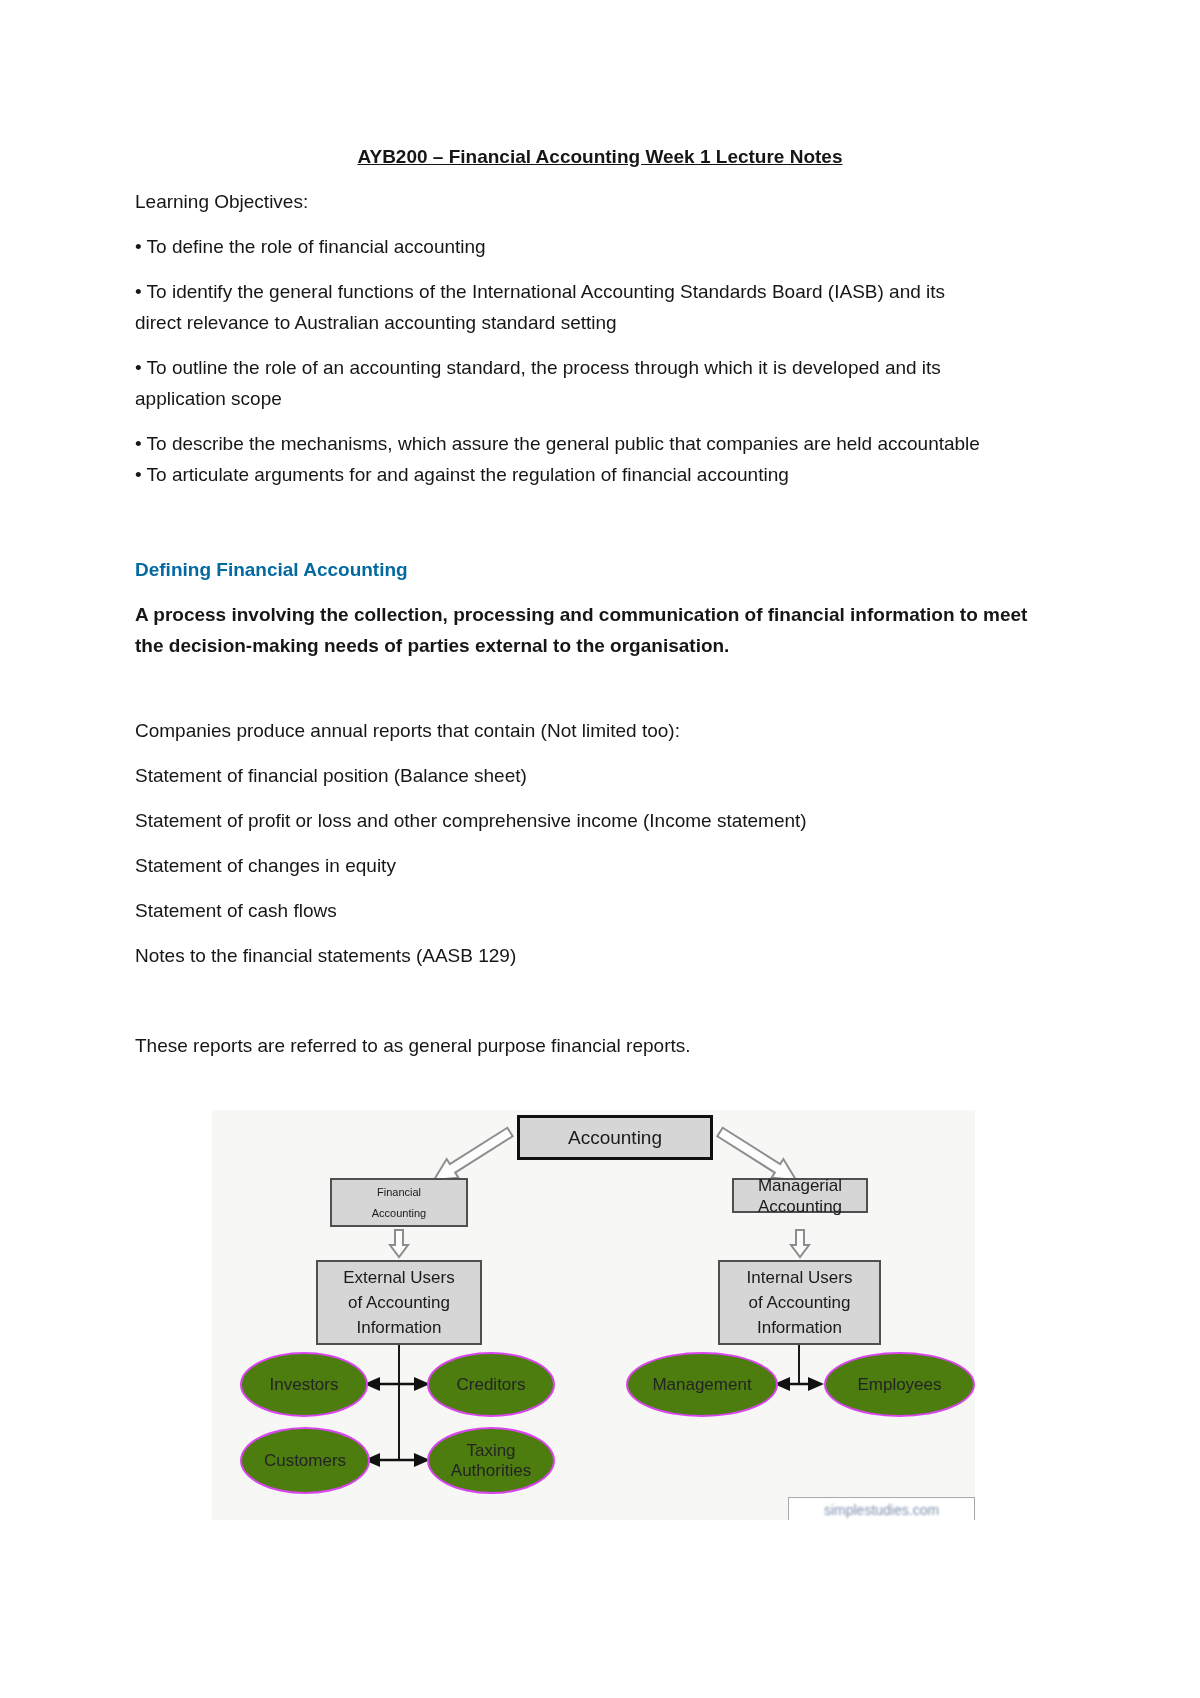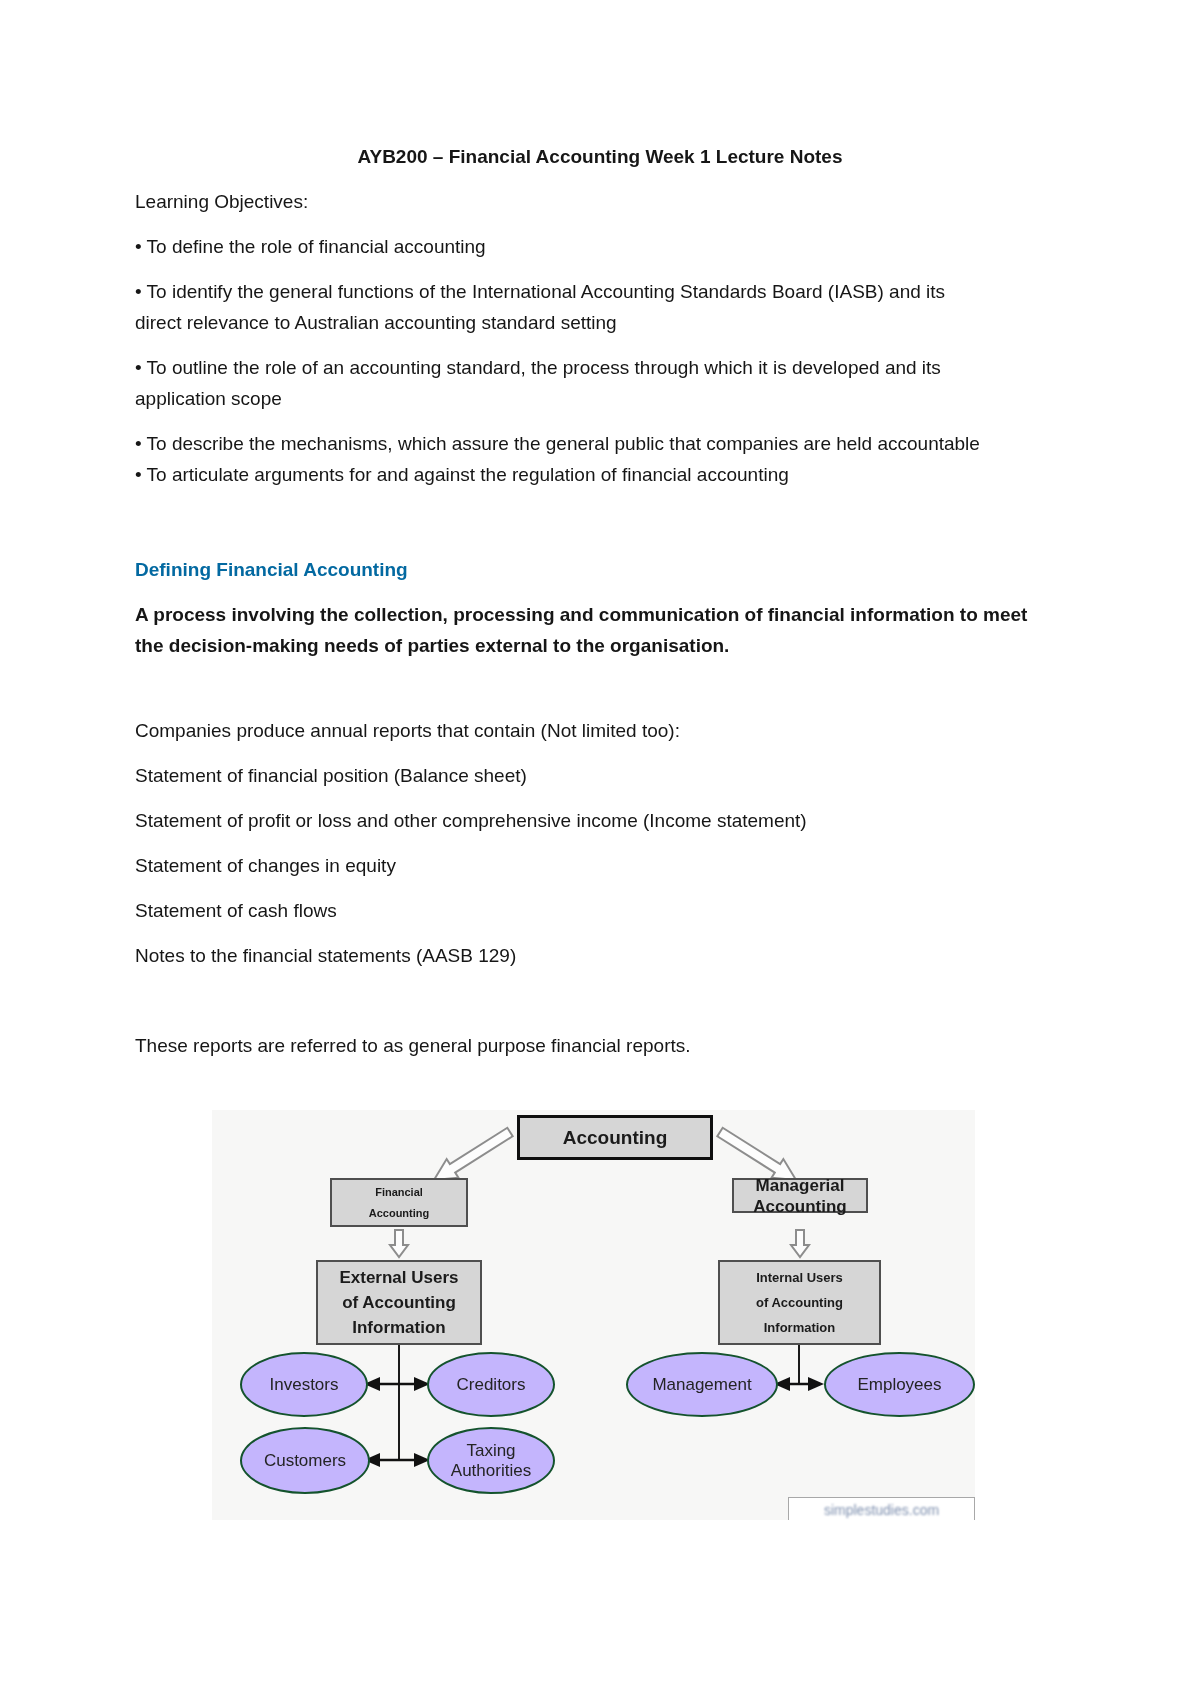--- a/index.html
+++ b/index.html
@@ -13,20 +13,21 @@
   .doc { padding:141px 135px 0 135px; }
   .para {
     font-size:19px;
     line-height:31px;
     margin:0 0 14px 0;
     white-space:pre-line;
   }
   .title {
     text-align:center;
     font-weight:bold;
+    text-decoration:underline;
   }
   .tight { margin-bottom:0; }
   .red-heading {
     color:#0369a1;
     font-weight:bold;
     margin-top:64px;
   }
   .bold { font-weight:bold; }
   .gap54 { margin-top:54px; }
   .gap59 { margin-top:59px; }
@@ -40,38 +41,38 @@
     overflow:hidden;
     filter:blur(0.4px);
   }
   .figure svg { position:absolute; left:0; top:0; }
   .dbox {
     position:absolute;
     background:#d6d6d6;
     border:2px solid #4f4f4f;
     display:flex; align-items:center; justify-content:center;
     text-align:center;
-    font-weight:bold;
+    font-weight:normal;
     color:#1b1b1b;
     white-space:pre-line;
     box-sizing:border-box;
   }
   .root-box {
     left:305px; top:5px; width:196px; height:45px;
     border:3px solid #0f0f0f;
     font-size:19px;
   }
   .fin-box  { left:118px; top:68px;  width:138px; height:49px; font-size:11px; line-height:21px; }
   .man-box  { left:520px; top:68px;  width:136px; height:35px; font-size:17px; line-height:21px; }
   .ext-box  { left:104px; top:150px; width:166px; height:85px; font-size:17px; line-height:25px; }
-  .int-box  { left:506px; top:150px; width:163px; height:85px; font-size:13px; line-height:25px; }
+  .int-box  { left:506px; top:150px; width:163px; height:85px; font-size:17px; line-height:25px; }
   .dell {
     position:absolute;
-    background:#c4b5fd;
-    border:2px solid #14532d;
+    background:#4d7c0f;
+    border:2px solid #d946ef;
     border-radius:50%;
     display:flex; align-items:center; justify-content:center;
     text-align:center;
     font-size:17px;
     color:#242424;
     white-space:pre-line;
     line-height:20px;
     box-sizing:border-box;
   }
   .inv { left:28px;  top:242px; width:128px; height:65px; }

